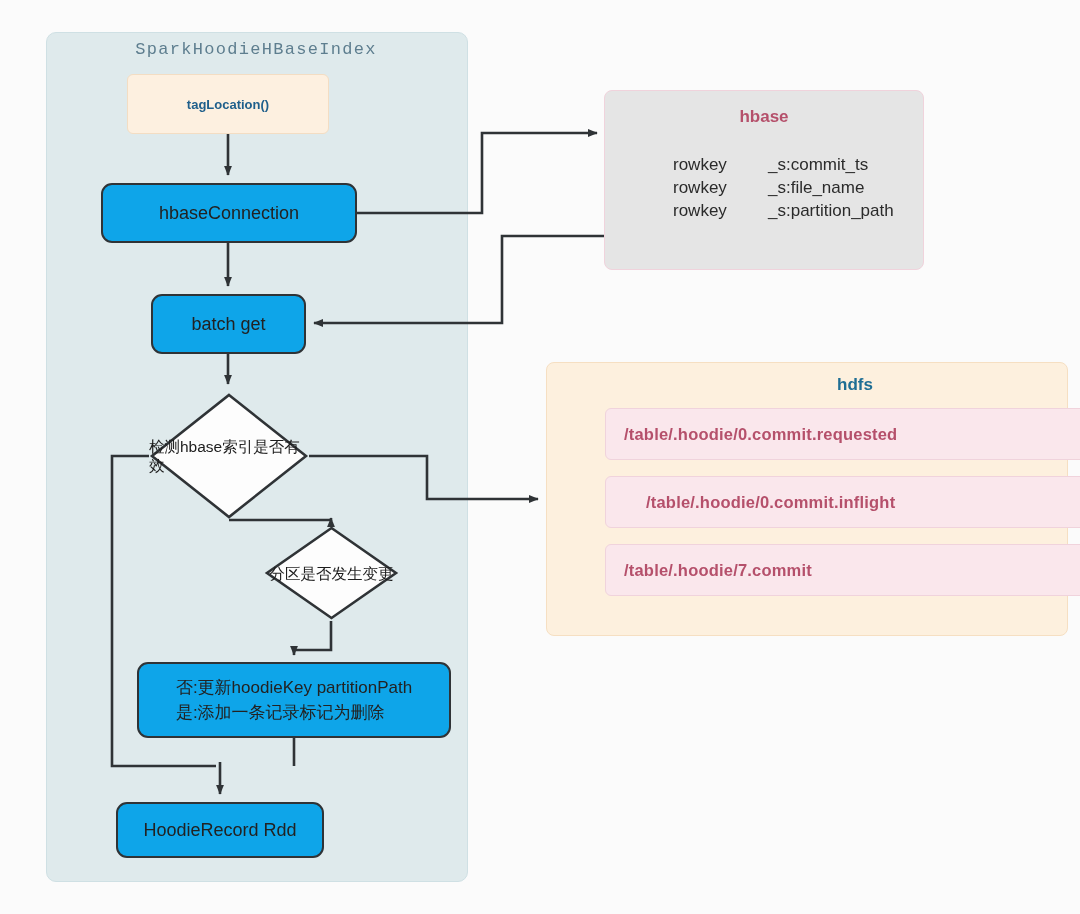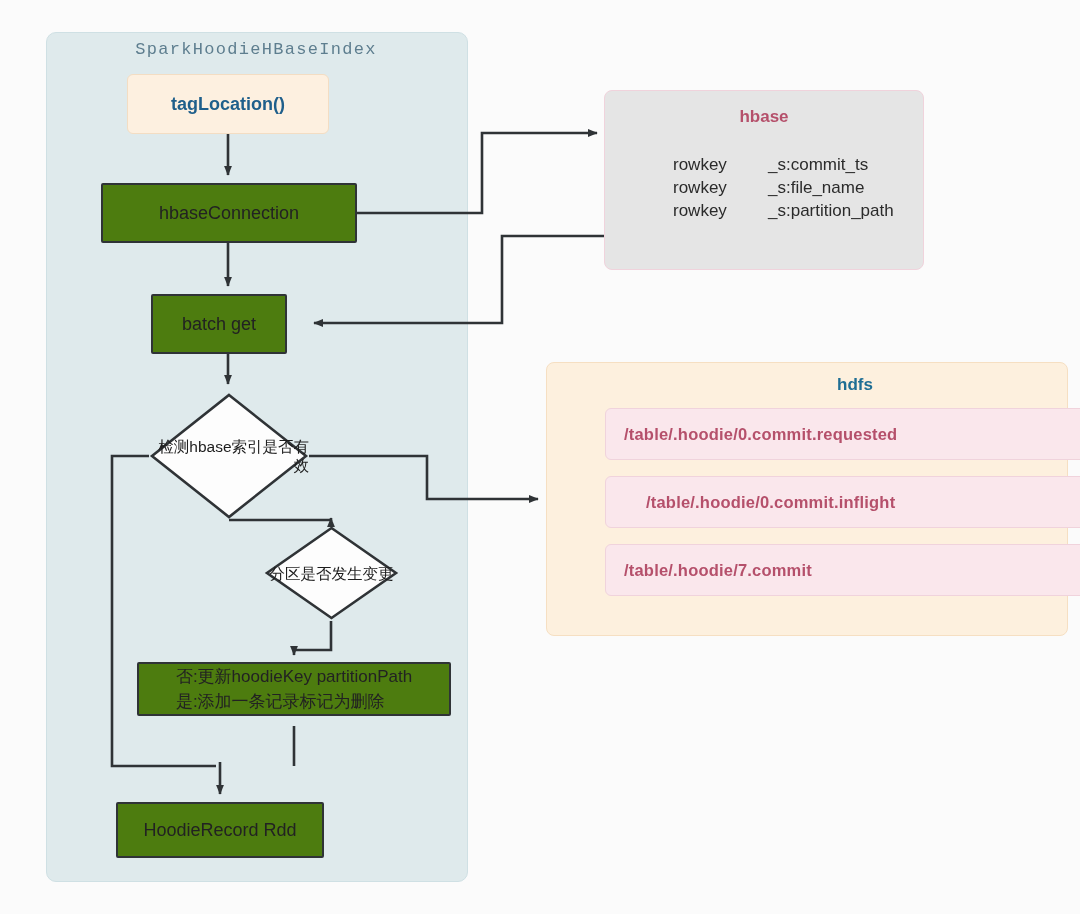--- a/index.html
+++ b/index.html
@@ -50,37 +50,37 @@
   }
   .hdfs-item.i0{top:45px;}
   .hdfs-item.i1{top:113px;padding-left:40px;}
   .hdfs-item.i2{top:181px;}
 
   
   .node{position:absolute;box-sizing:border-box;display:flex;align-items:center;justify-content:center;text-align:center;}
   .n-tag{
     left:111px;top:74px;width:202px;height:60px;
     background:#fdf0e0;border:1px solid #f3ddc3;border-radius:6px;
-    font-weight:bold;font-size:18px;color:#1f5f8b;
+    font-weight:bold;font-size:13px;color:#1f5f8b;
   }
   .n-proc{
-    background:#4d7c0f;border:2.5px solid #2f3336;border-radius:2px;
+    background:#0ea5e9;border:2.5px solid #2f3336;border-radius:11px;
     font-size:18px;color:#222;
   }
   .n-conn{left:85px;top:183px;width:256px;height:60px;}
-  .n-batch{left:135px;top:294px;width:136px;height:60px;}
-  .n-update{left:121px;top:662px;width:314px;height:54px;font-size:17px;line-height:25px;}
+  .n-batch{left:135px;top:294px;width:155px;height:60px;}
+  .n-update{left:121px;top:662px;width:314px;height:76px;font-size:17px;line-height:25px;}
   .n-rdd{left:100px;top:802px;width:208px;height:56px;text-align:center;}
   .n-update .lines{display:block;text-align:left;}
 
   .diamond{position:absolute;}
   .diamond .shape{position:absolute;left:0;top:0;}
   .diamond .dlabel{
     position:absolute;left:0;top:0;width:100%;height:100%;
-    display:flex;align-items:center;justify-content:center;text-align:right;
+    display:flex;align-items:center;justify-content:center;text-align:left;
     font-size:15.5px;color:#1d1d1d;line-height:19px;
   }
   .d1{left:133px;top:392px;width:160px;height:128px;}
   .d2{left:248px;top:525px;width:135px;height:96px;}
 </style>
 </head>
 <body>
 
 <div id="stage">
 

